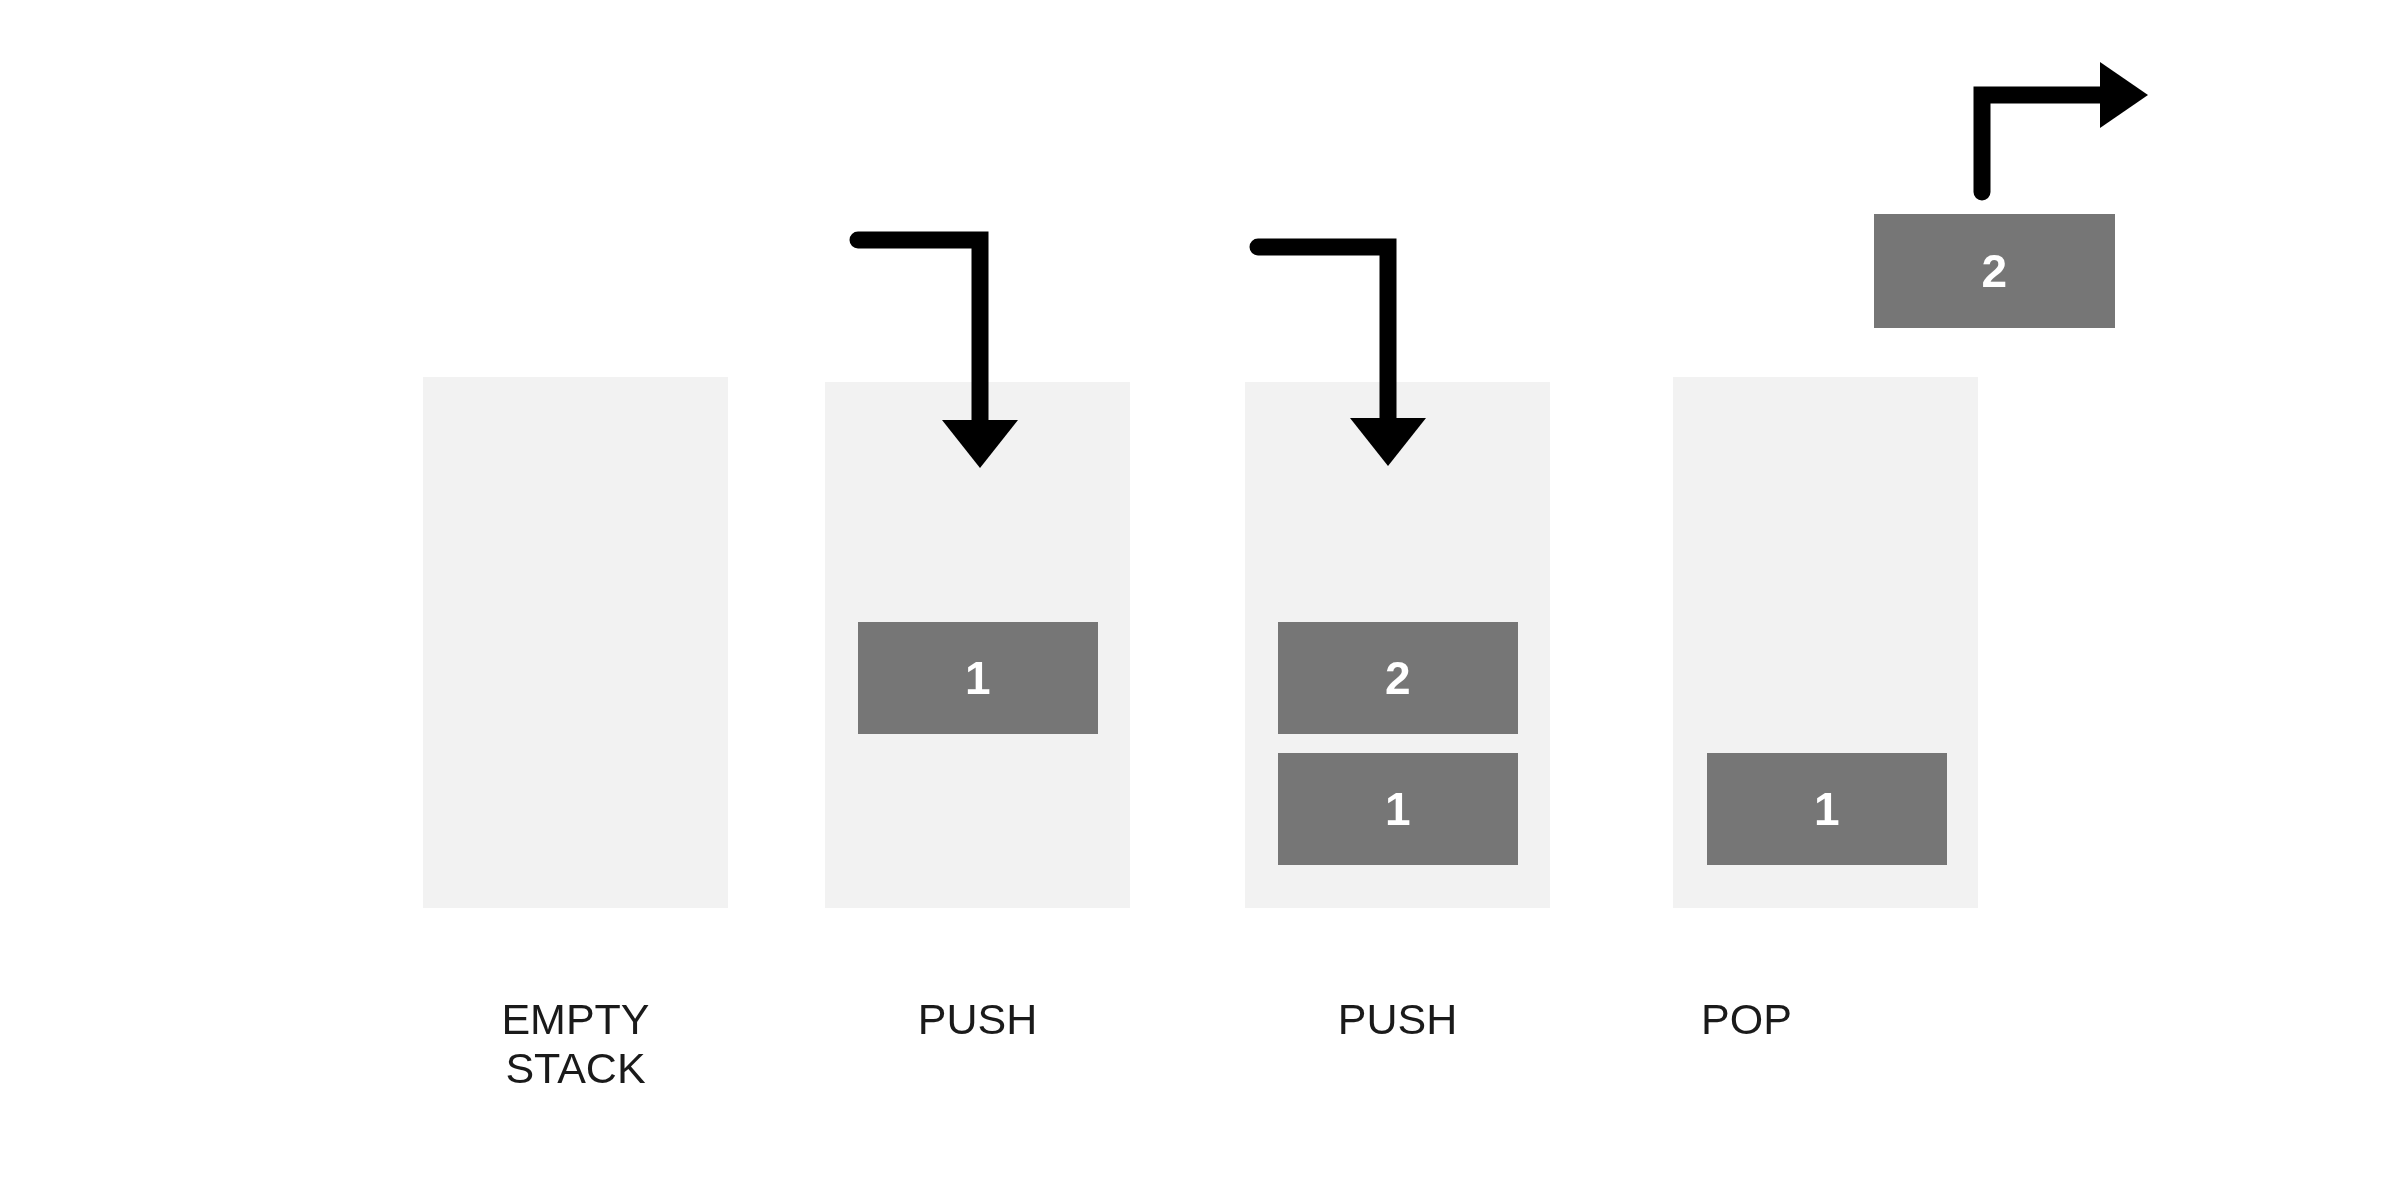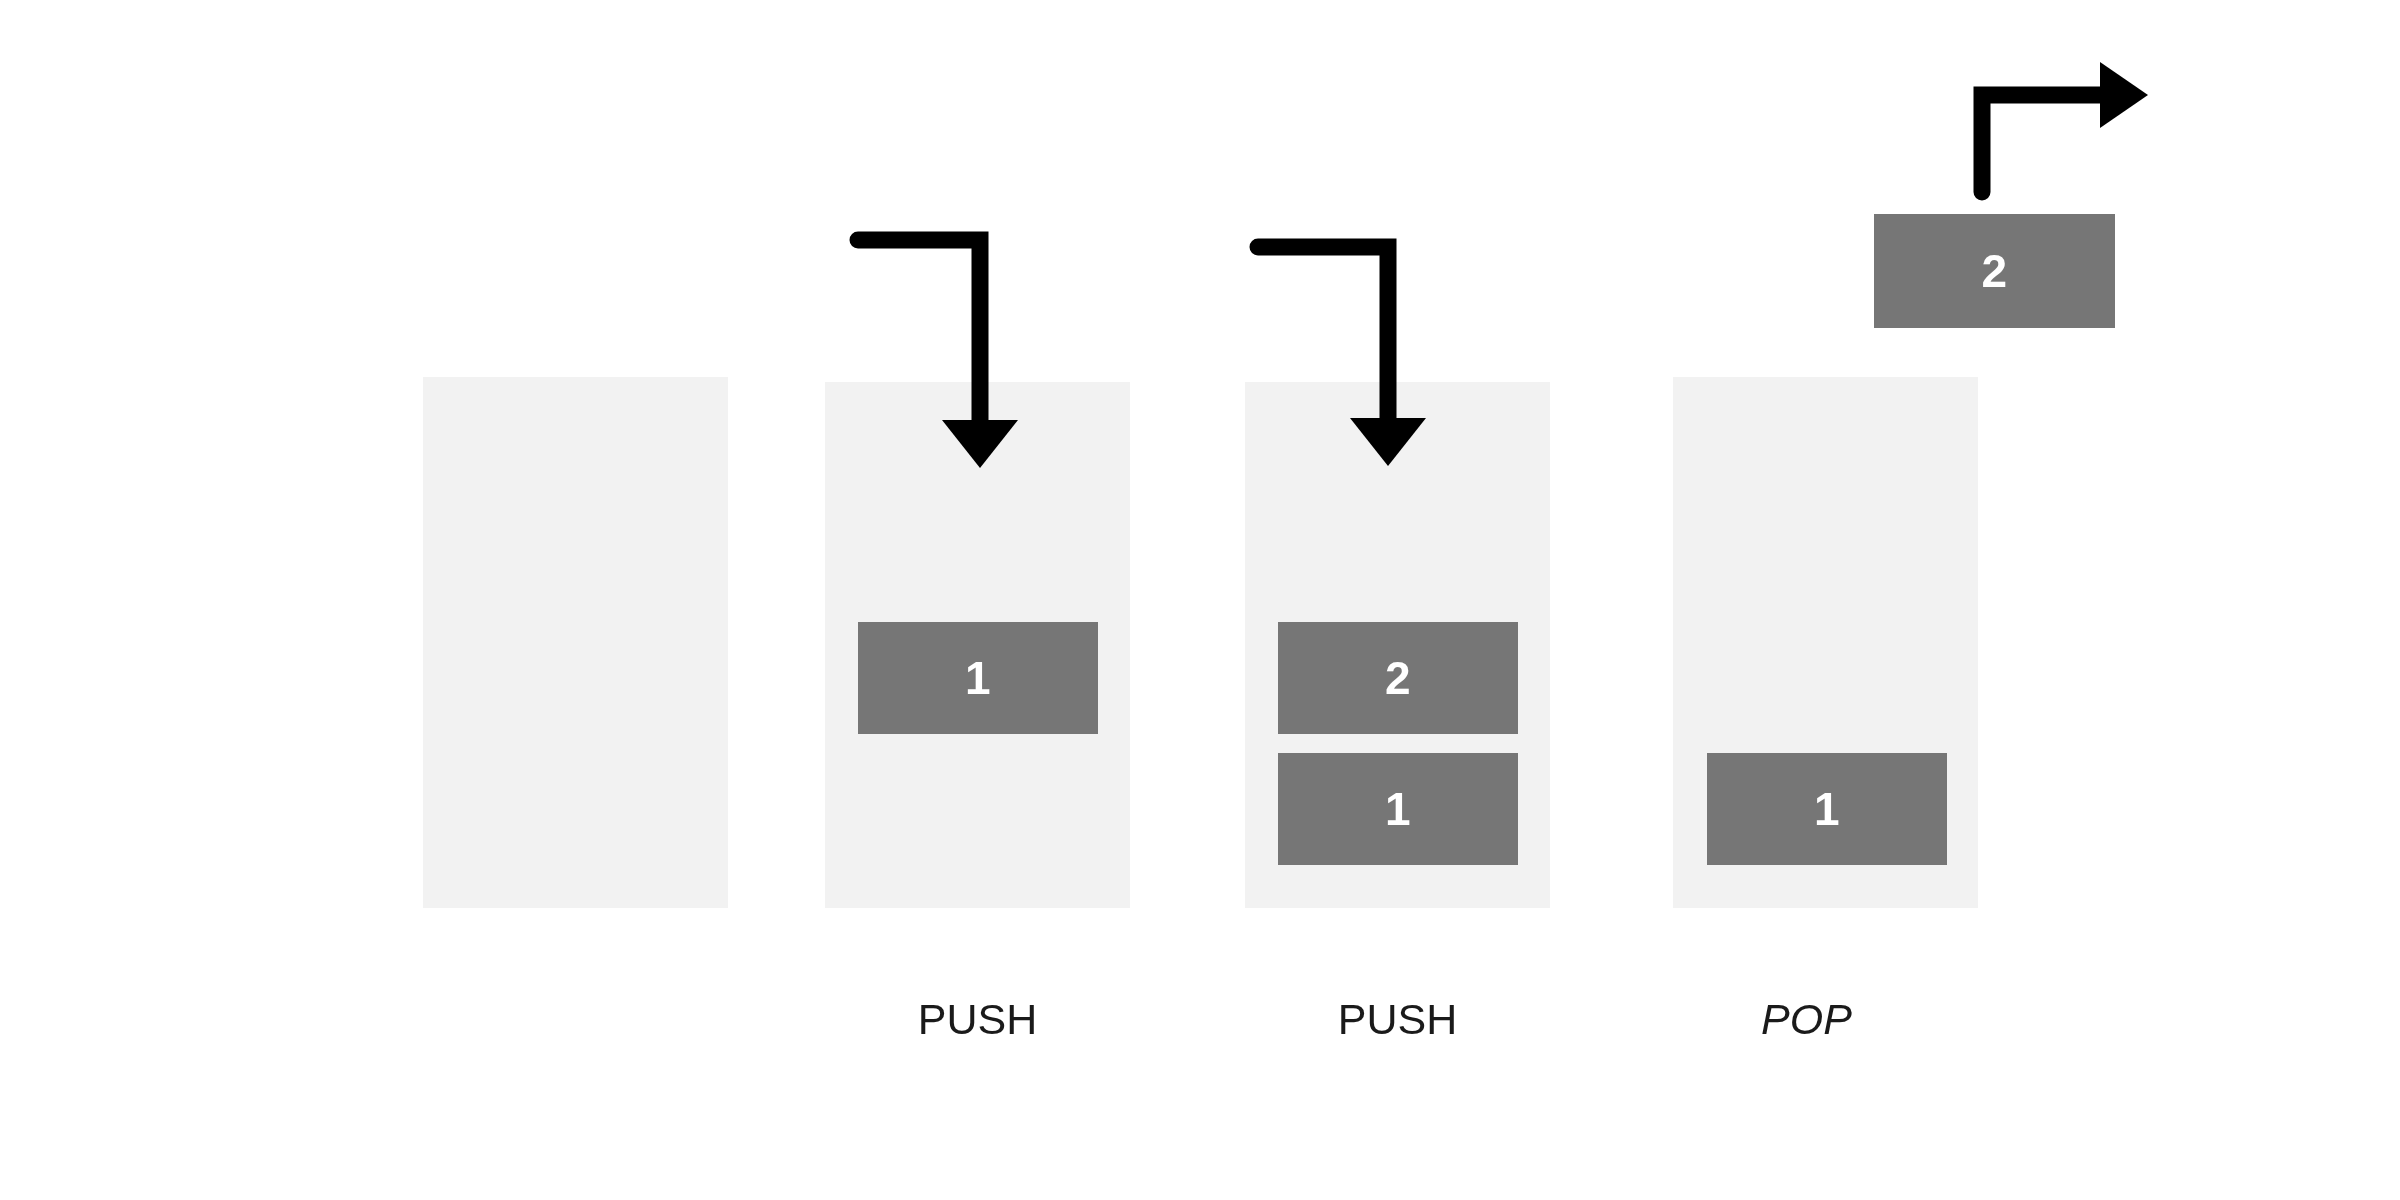--- a/index.html
+++ b/index.html
@@ -66,20 +66,22 @@
     pointer-events: none;
   }
 </style>
 </head>
 <body>
 
 <div id="canvas">
 
   <div class="stack-column" style="left:423px; top:377px; height:531px;"></div>
 
+  <div class="column-label" style="left:273px; top:995px; width:605px;">EMPTY
+STACK</div>
 
   <div class="stack-column" style="left:825px; top:382px; height:526px;"></div>
 
   <div class="stack-block" style="left:858px; top:622px; width:240px; height:112px;">1</div>
 
   <div class="column-label" style="left:675px; top:995px; width:605px;">PUSH</div>
 
   <div class="stack-column" style="left:1245px; top:382px; height:526px;"></div>
 
   <div class="stack-block" style="left:1278px; top:622px; width:240px; height:112px;">2</div>
@@ -87,21 +89,21 @@
   <div class="stack-block" style="left:1278px; top:753px; width:240px; height:112px;">1</div>
 
   <div class="column-label" style="left:1095px; top:995px; width:605px;">PUSH</div>
 
   <div class="stack-column" style="left:1673px; top:377px; height:531px;"></div>
 
   <div class="stack-block" style="left:1707px; top:753px; width:240px; height:112px;">1</div>
 
   <div class="stack-block" style="left:1874px; top:214px; width:241px; height:114px;">2</div>
 
-  <div class="column-label" style="left:1504px; top:995px; width:605px;font-style:italic;">POP</div>
+  <div class="column-label" style="left:1444px; top:995px; width:605px;">POP</div>
 
   <svg id="arrow-layer" viewBox="0 0 2400 1200" xmlns="http://www.w3.org/2000/svg">
 
     <g>
       <path d="M 858 240 L 980 240 L 980 420" fill="none" stroke="#000000" stroke-width="17" stroke-linecap="round" stroke-linejoin="miter"></path>
       <path d="M 942 420 L 1018 420 L 980 468 Z" fill="#000000"></path>
     </g>
 
     <g>
       <path d="M 1258 247 L 1388 247 L 1388 418" fill="none" stroke="#000000" stroke-width="17" stroke-linecap="round" stroke-linejoin="miter"></path>

